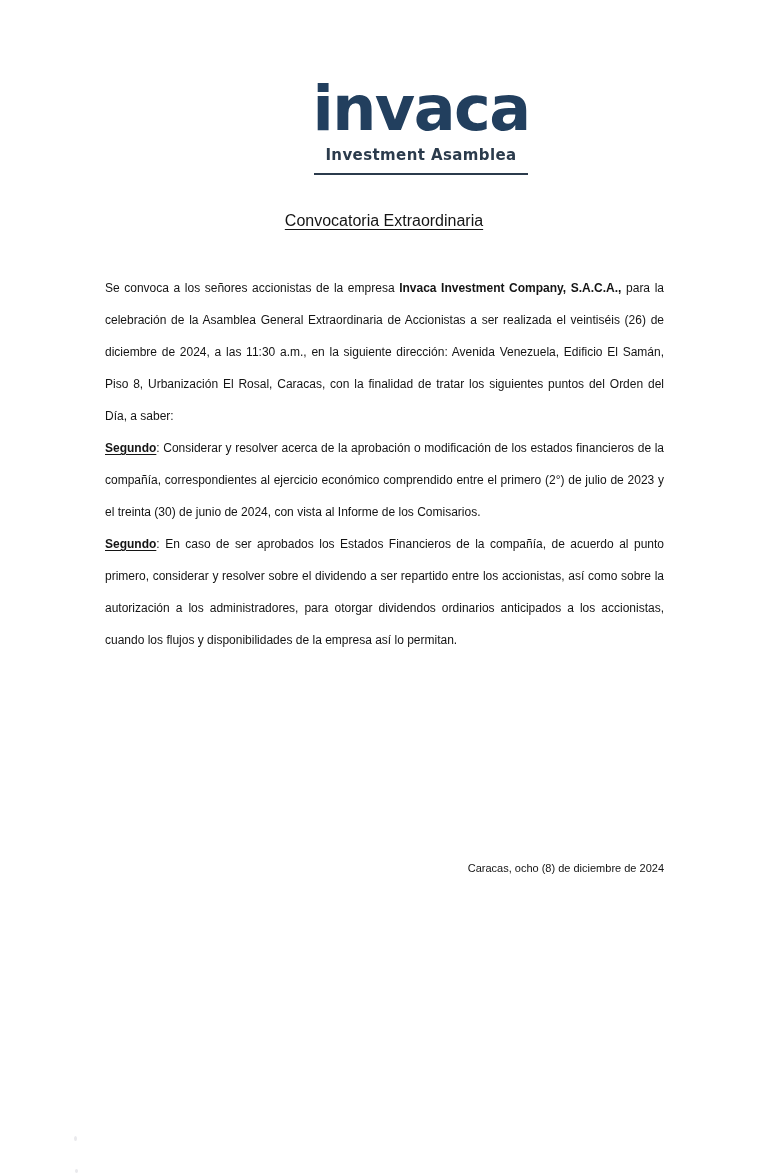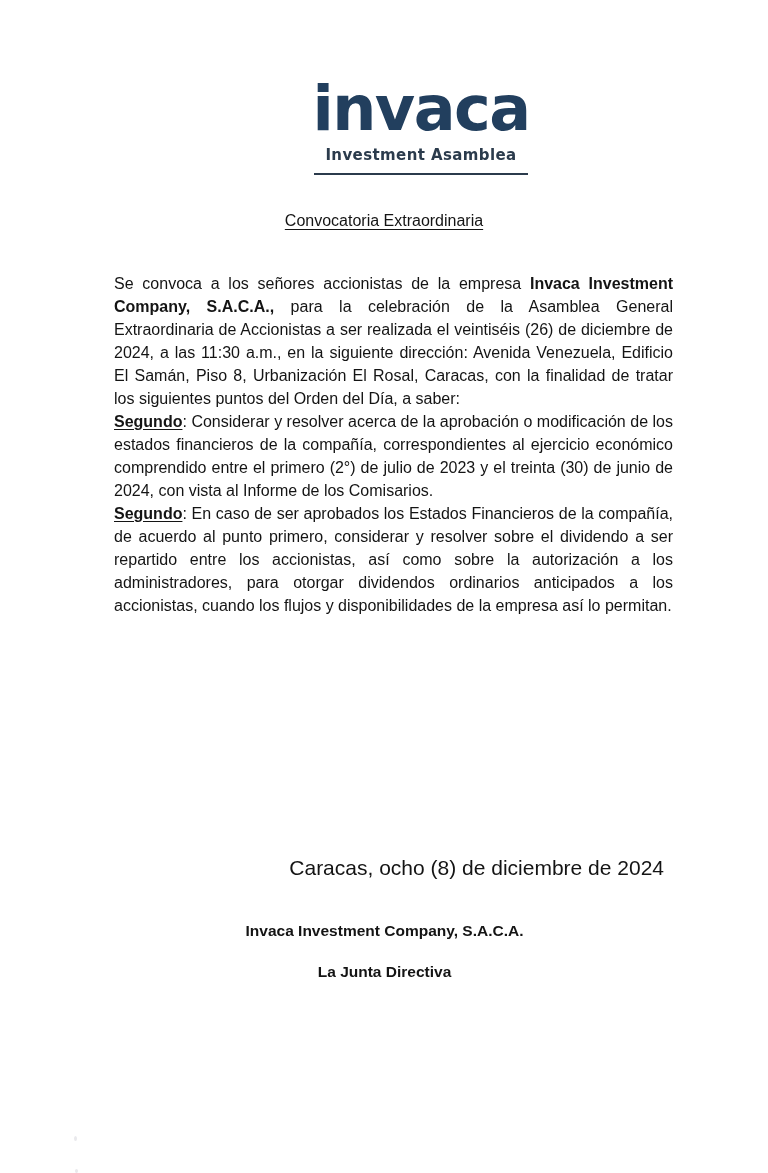--- a/index.html
+++ b/index.html
@@ -67,25 +67,25 @@
     line-height: 1.4;
     color: #141414;
   }
   .doc-title u {
     text-decoration: underline;
     text-underline-offset: 3px;
   }
 
   .body-text {
     position: absolute;
-    left: 114px;
+    left: 105px;
     top: 272px;
     width: 559px;
-    font-size: 16px;
-    line-height: 23px;
+    font-size: 12px;
+    line-height: 32px;
     text-align: justify;
     text-justify: inter-word;
     color: #141414;
   }
   .body-text p {
     margin: 0;
   }
   .body-text p.last-line,
   .body-text p:last-child {
     text-align: justify;
@@ -108,21 +108,21 @@
   .para {
     margin: 0;
   }
 
   .closing-date {
     position: absolute;
     left: 105px;
     top: 852px;
     width: 559px;
     text-align: right;
-    font-size: 21px;
+    font-size: 11px;
     line-height: 32px;
     color: #141414;
   }
 
   .signature {
     position: absolute;
     left: 105px;
     top: 915px;
     width: 559px;
     text-align: center;
@@ -168,21 +168,17 @@
 
     <p class="para"><span class="lead-term">Segundo</span><span>: En caso de ser aprobados los Estados Financieros de la compañía, de acuerdo al punto primero, considerar y resolver sobre el dividendo a ser repartido entre los accionistas, así como sobre la autorización a los administradores, para otorgar dividendos ordinarios anticipados a los accionistas, cuando los flujos y disponibilidades de la empresa así lo permitan.</span></p>
 
 
   </div>
 
   <div class="closing-date">
     <span>Caracas, ocho (8) de diciembre de 2024</span>
   </div>
 
-  <div class="signature">
-    <span class="sig-line">Invaca Investment Company, S.A.C.A.</span>
-    <span class="sig-line">La Junta Directiva</span>
-  </div>
 
   <div class="speckle" style="left:74px; top:1136px; width:3px; height:5px;"></div>
   <div class="speckle" style="left:75px; top:1169px; width:3px; height:4px;"></div>
 
 </div>
 
 </body></html>

